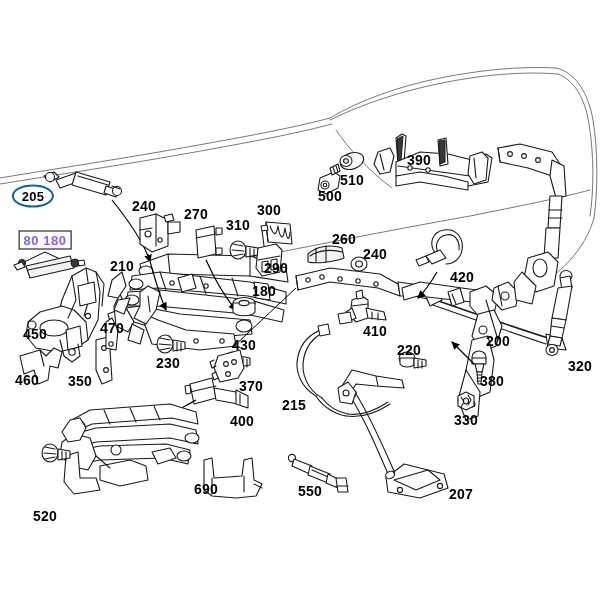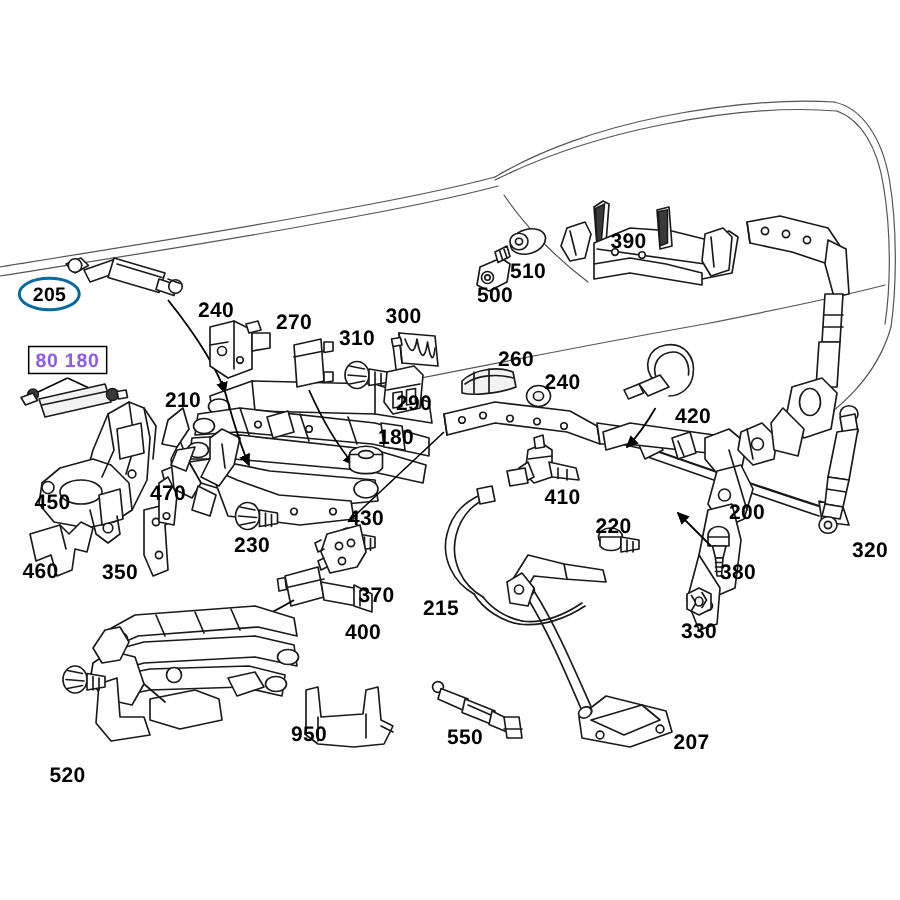--- a/index.html
+++ b/index.html
@@ -489,26 +489,26 @@
   <div class="label" style="left:269px; top:210px;">300</div>
   <div class="label" style="left:344px; top:239px;">260</div>
   <div class="label" style="left:375px; top:254px;">240</div>
   <div class="label" style="left:276px; top:268px;">290</div>
   <div class="label" style="left:264px; top:291px;">180</div>
   <div class="label" style="left:122px; top:266px;">210</div>
   <div class="label" style="left:35px; top:334px;">450</div>
   <div class="label" style="left:112px; top:328px;">470</div>
   <div class="label" style="left:168px; top:363px;">230</div>
   <div class="label" style="left:244px; top:345px;">430</div>
-  <div class="label" style="left:251px; top:396px;">370</div>
+  <div class="label" style="left:251px; top:386px;">370</div>
   <div class="label" style="left:27px; top:380px;">460</div>
   <div class="label" style="left:80px; top:381px;">350</div>
   <div class="label" style="left:242px; top:421px;">400</div>
   <div class="label" style="left:45px; top:476px;margin-top:40px;">520</div>
-  <div class="label" style="left:206px; top:489px;">950</div>
+  <div class="label" style="left:206px; top:489px;">690</div>
   <div class="label" style="left:310px; top:491px;">550</div>
   <div class="label" style="left:294px; top:405px;">215</div>
   <div class="label" style="left:461px; top:494px;">207</div>
   <div class="label" style="left:375px; top:331px;">410</div>
   <div class="label" style="left:409px; top:338px;margin-top:12px;">220</div>
   <div class="label" style="left:498px; top:341px;">200</div>
   <div class="label" style="left:492px; top:381px;">380</div>
   <div class="label" style="left:466px; top:420px;">330</div>
   <div class="label" style="left:580px; top:366px;">320</div>
   <div class="label" style="left:462px; top:277px;">420</div>

